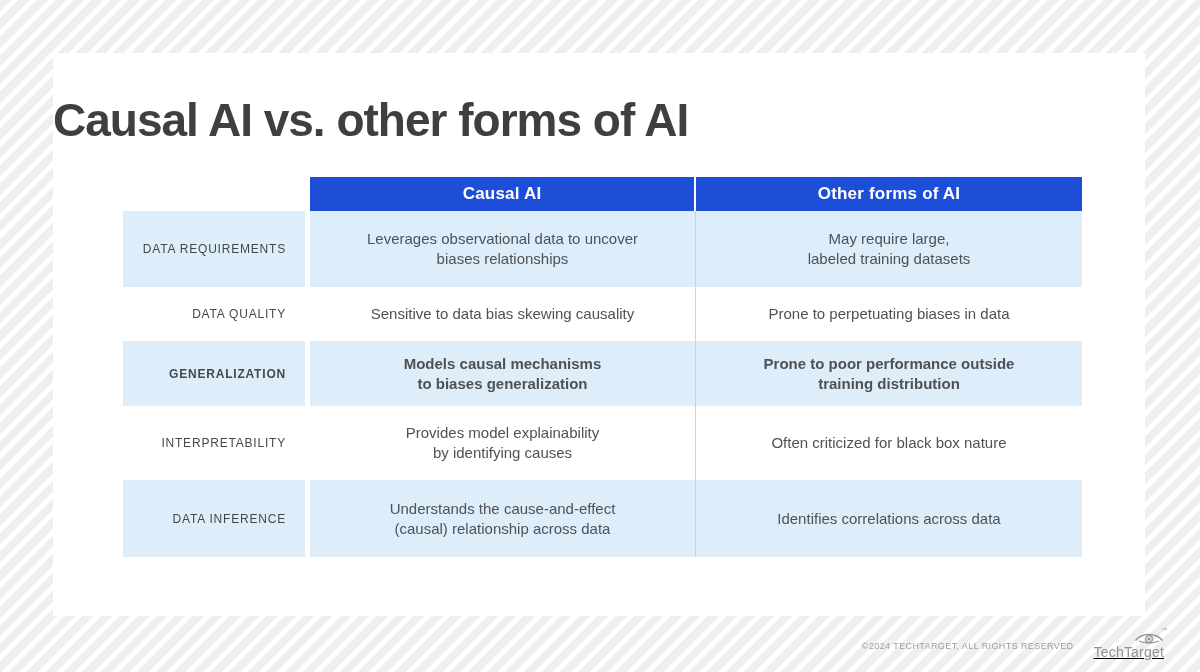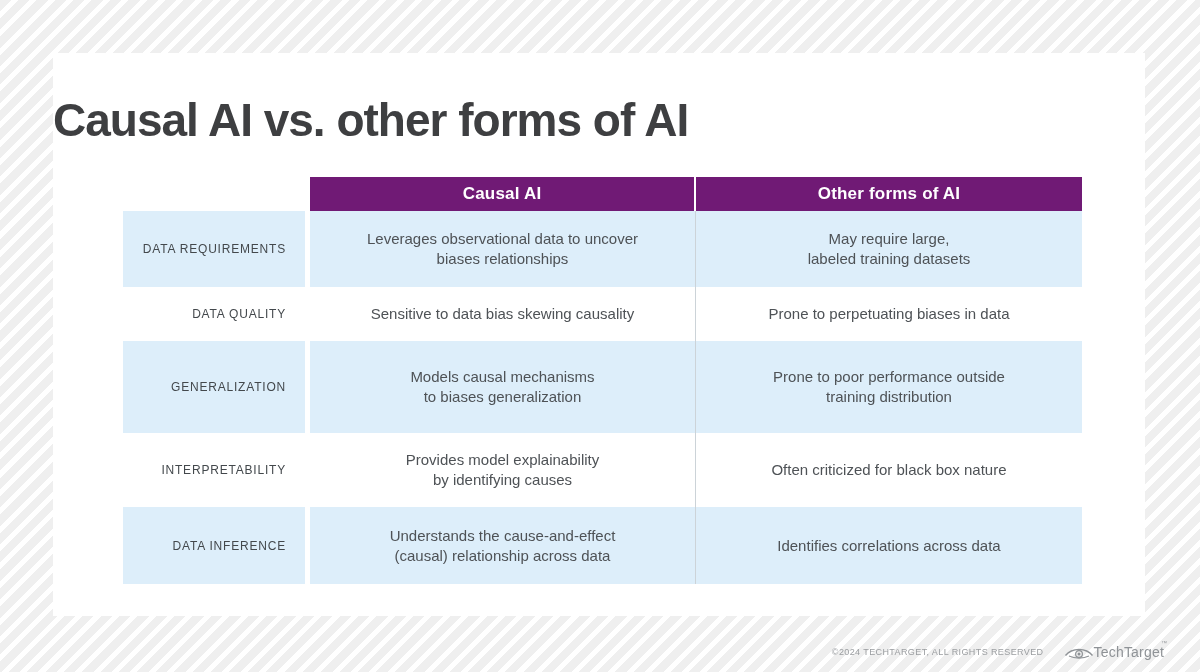--- a/index.html
+++ b/index.html
@@ -26,34 +26,34 @@
   }
   .sp { width:5px; }
   .dcell {
     width:386px; box-sizing:border-box; display:flex; align-items:center;
     justify-content:center; text-align:center; font-size:15px; line-height:20px;
     color:#4e5256; white-space:pre-line; padding:0 18px;
   }
   .dcell.c2 { border-right:1px solid #ccd3d8; }
   .thead { height:34px; }
   .thead .hcell {
-    width:386px; box-sizing:border-box; background:#701a75; color:#ffffff;
+    width:386px; box-sizing:border-box; background:#1d4ed8; color:#ffffff;
     font-weight:bold; font-size:17px; display:flex; align-items:center;
     justify-content:center; letter-spacing:0.2px;
   }
   .thead .hcell.c2 { border-right:2px solid #ffffff; }
-  .r1 { height:76px; } .r2 { height:54px; } .r3 { height:92px; }
+  .r1 { height:76px; } .r2 { height:54px; } .r3 { height:65px;font-weight:bold; }
   .r4 { height:74px; } .r5 { height:77px; }
   .alt .lcell, .alt .dcell { background:#ddeefa; }
   .footer {
     position:absolute; right:36px; bottom:12px; display:flex;
     align-items:center; gap:20px;
   }
   .copy { font-size:9px; color:#9a9da0; letter-spacing:0.4px; }
-  .logo { display:flex; flex-direction:row; align-items:center; position:relative; }
+  .logo { display:flex; flex-direction:column; align-items:flex-end; position:relative;text-decoration:underline; }
   .logo .brand { font-size:14px; color:#8f9397; letter-spacing:0.2px; margin-top:0px; }
   .logo .tm { position:absolute; top:-4px; right:-3px; font-size:6px; color:#9a9da0; }
 </style>
 </head>
 <body>
 
 <div class="card">
   <h1 class="title">Causal AI vs. other forms of AI</h1>
 
   <div class="table">

